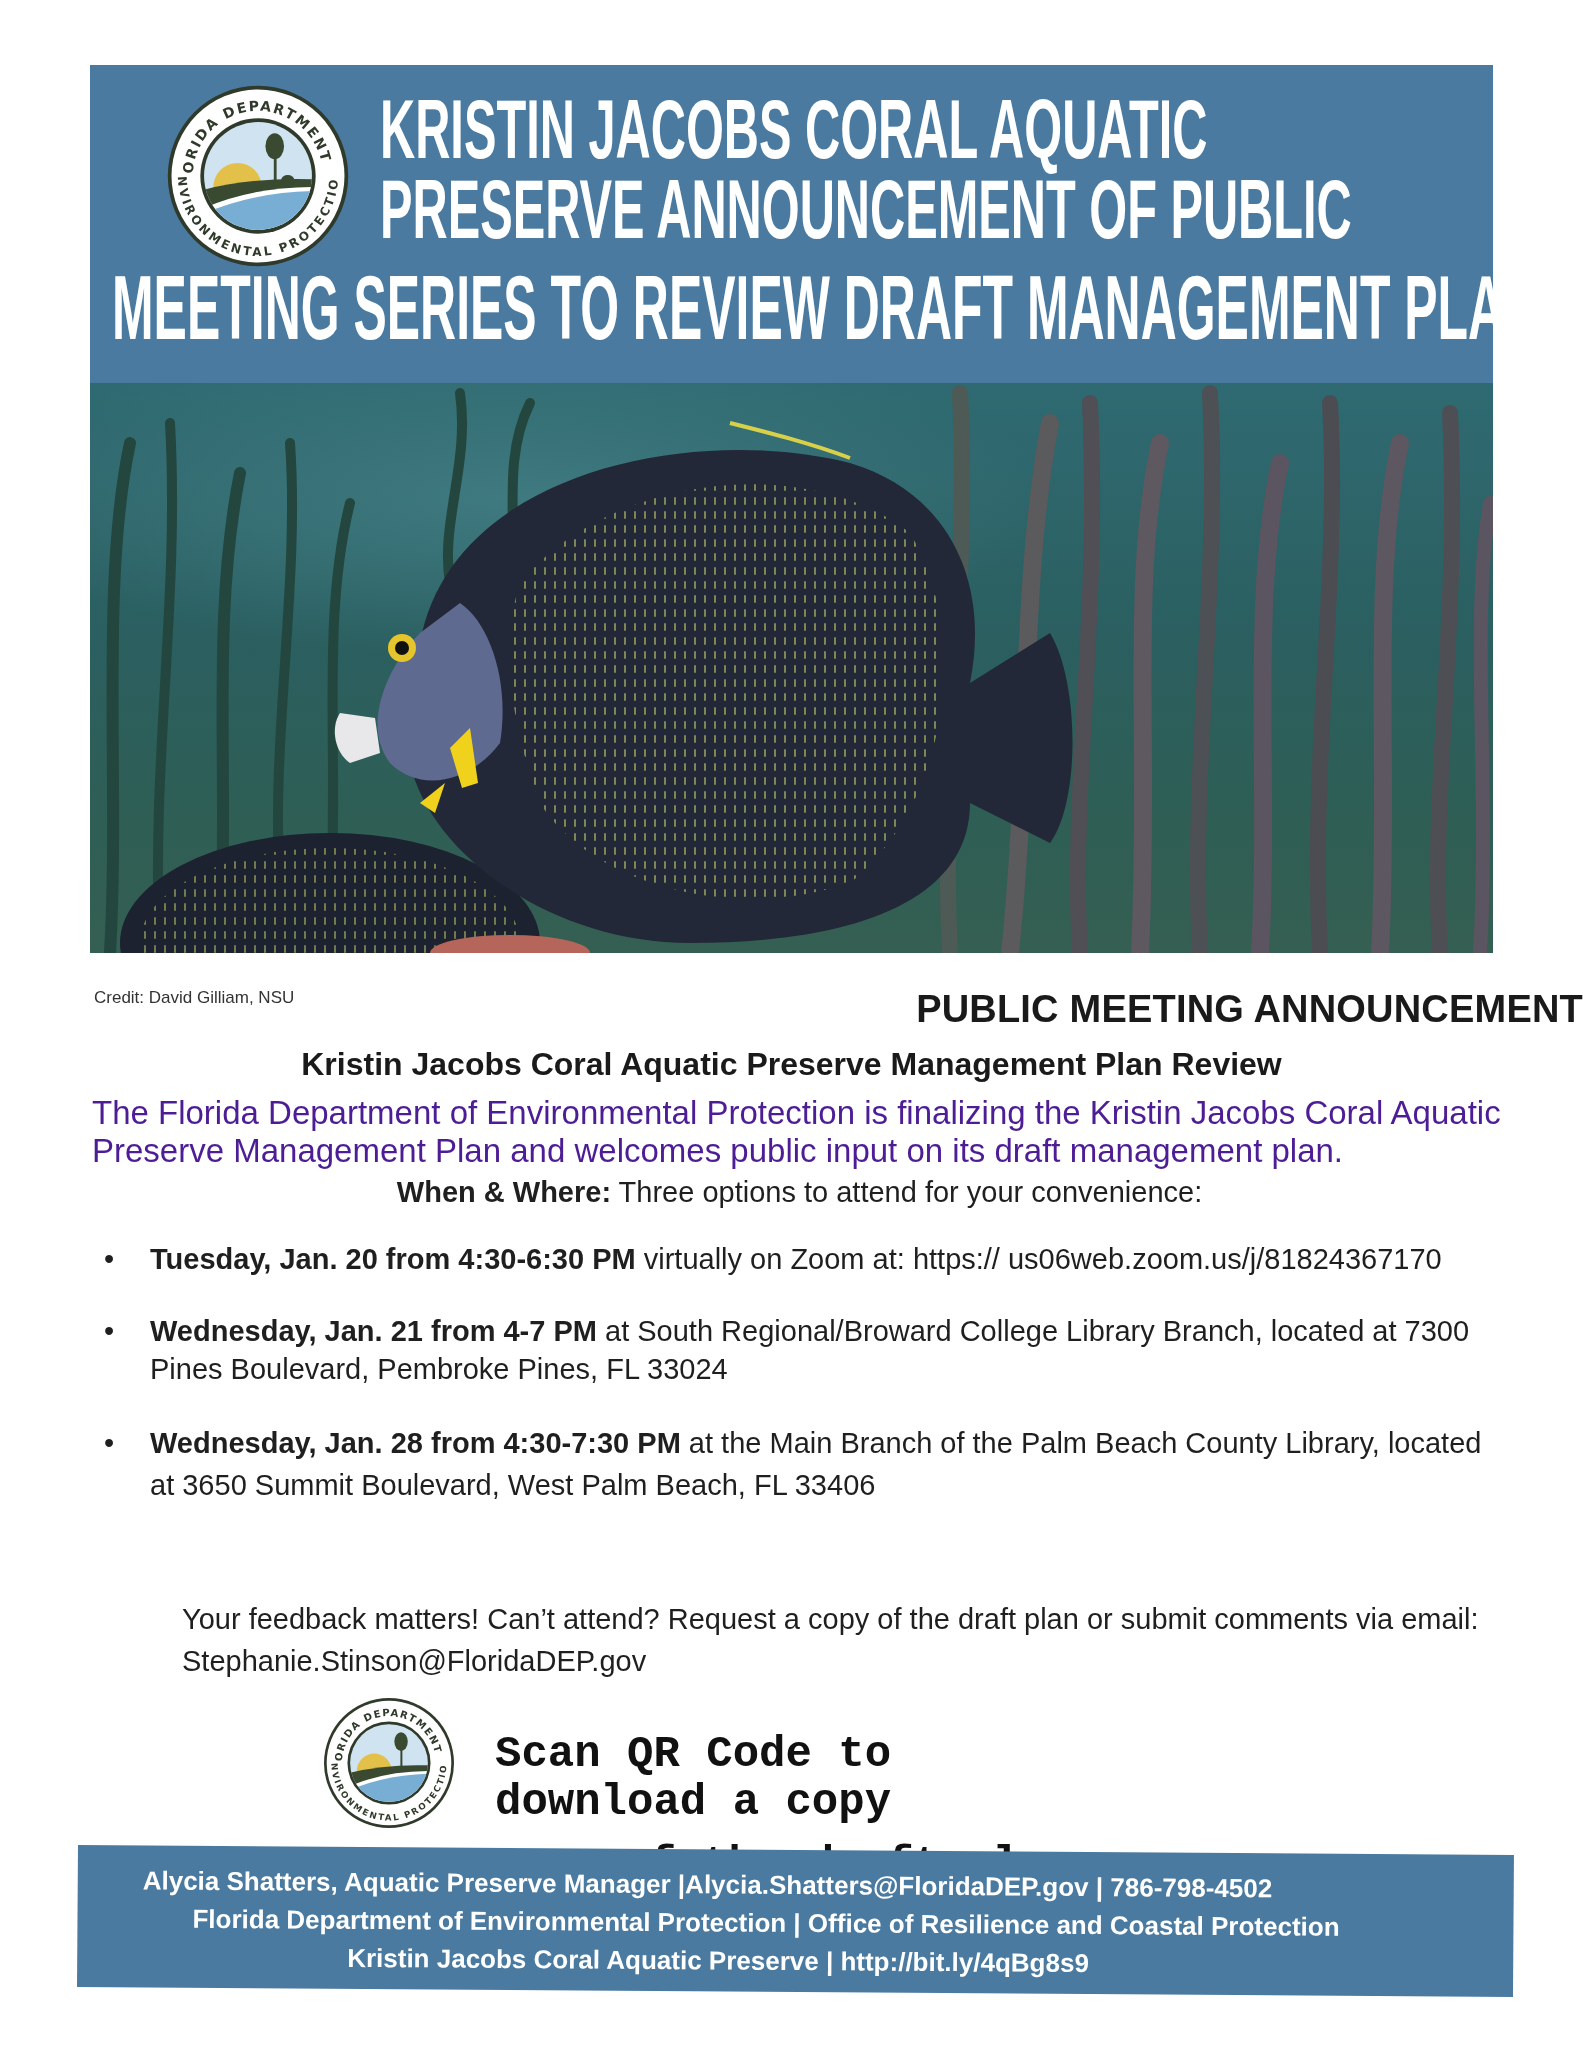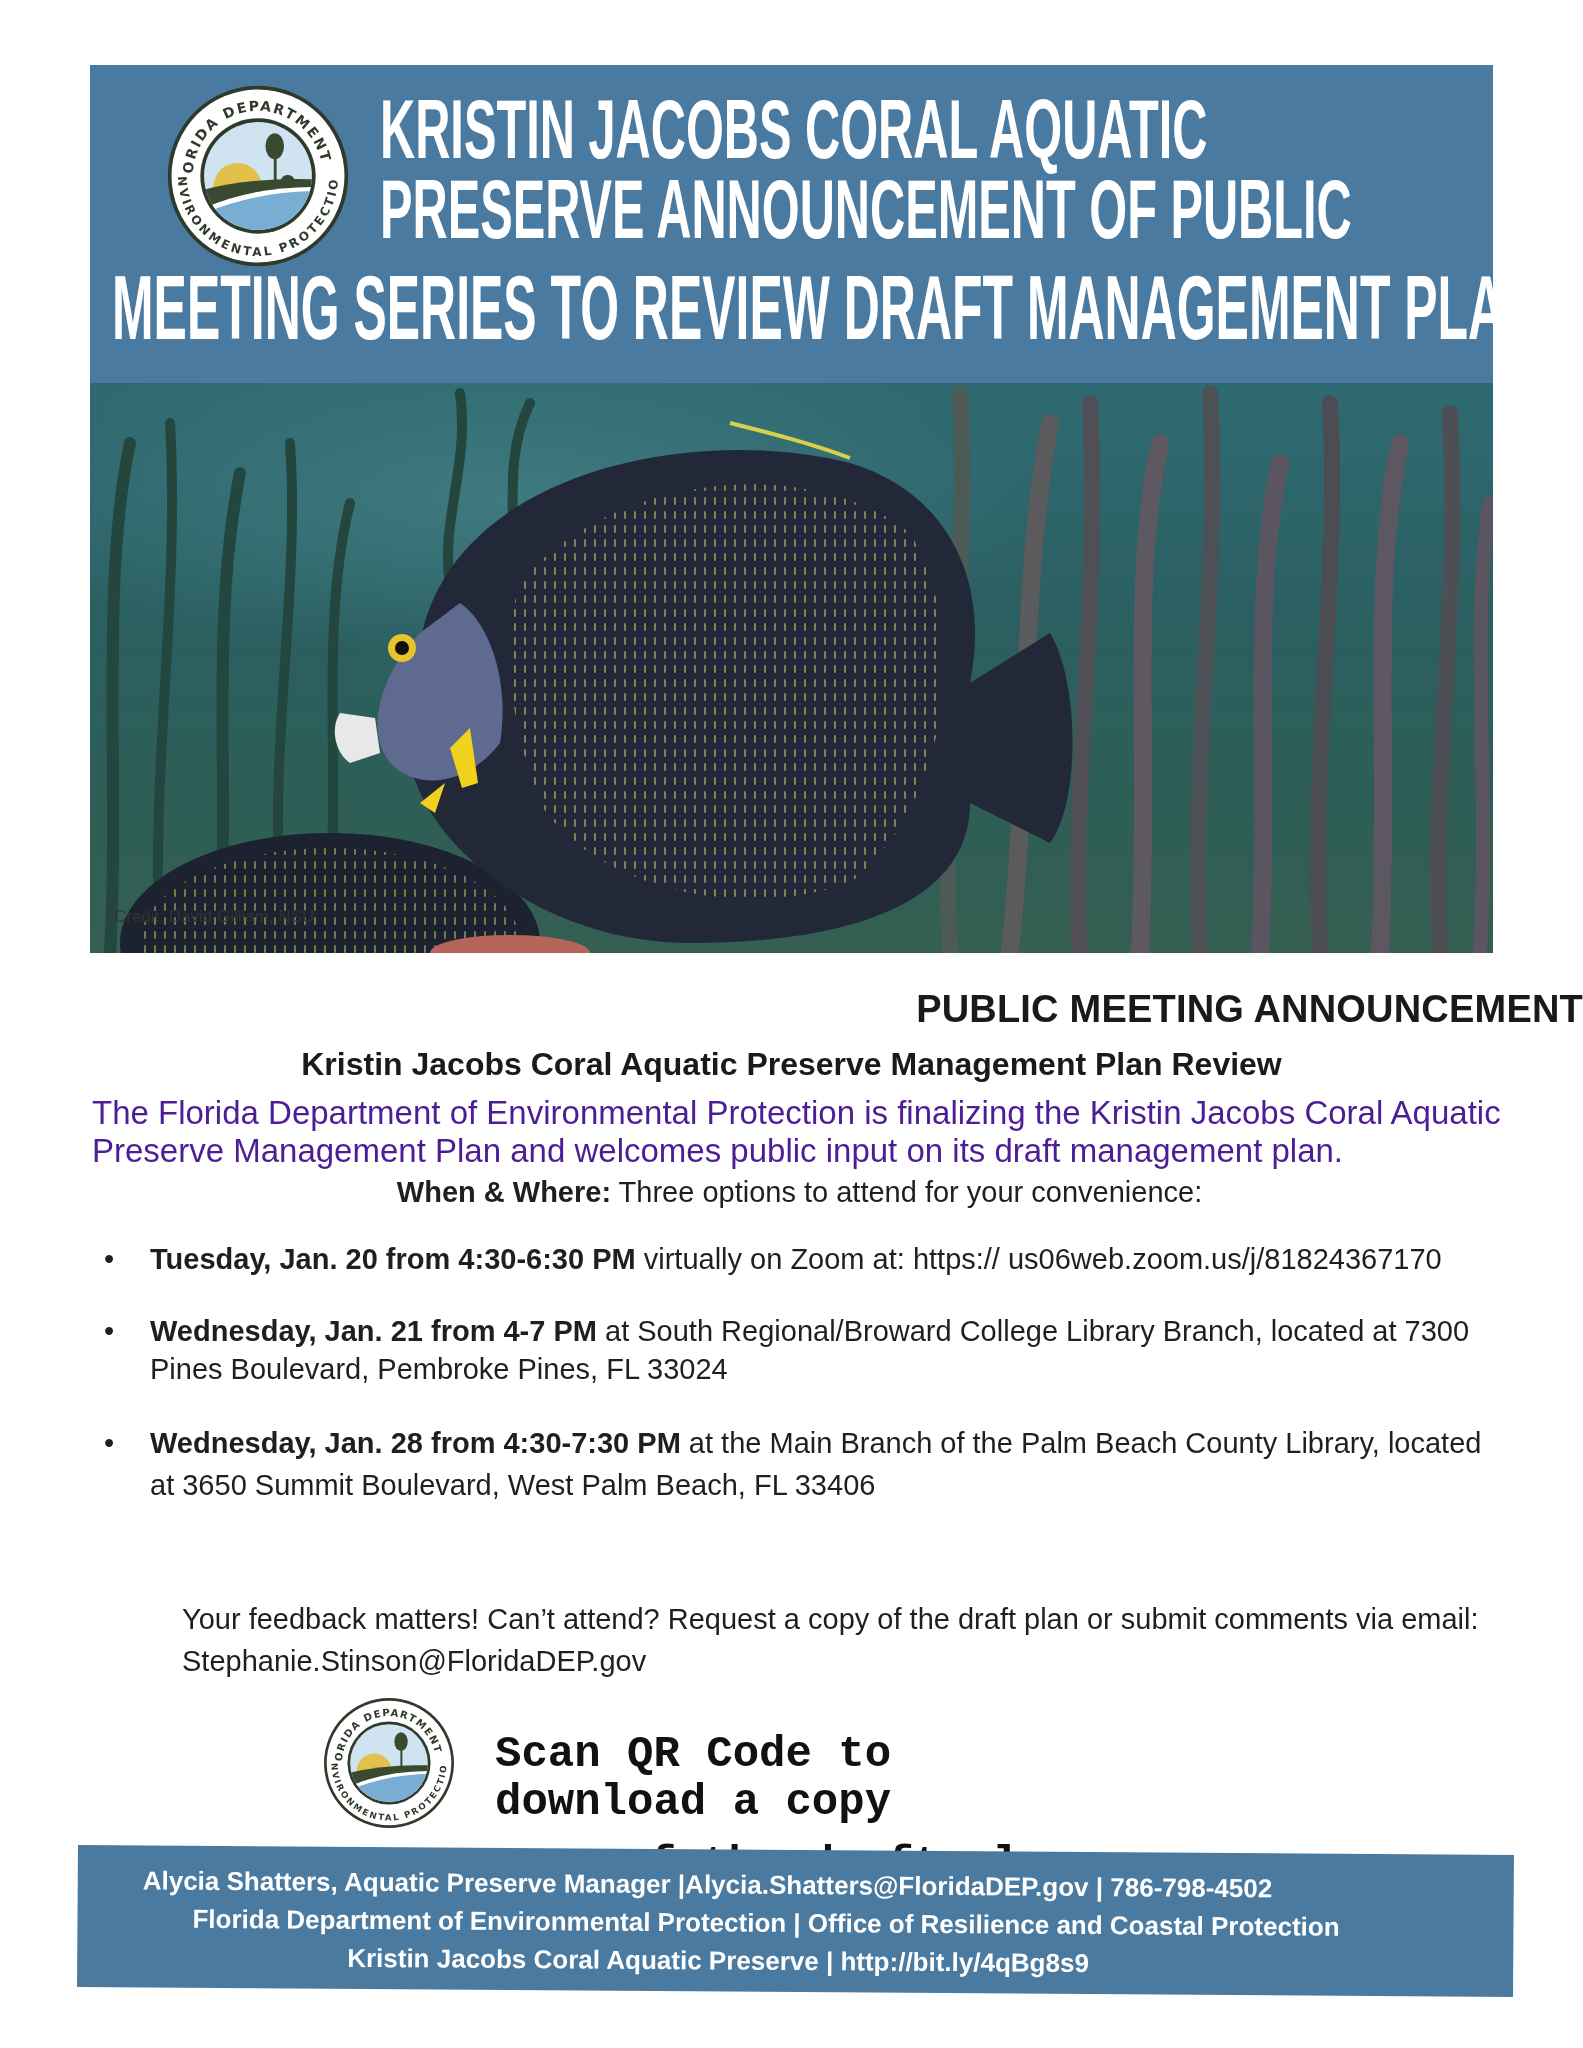--- a/index.html
+++ b/index.html
@@ -19,21 +19,21 @@
   .t2 span { transform:scaleX(0.58); }
   .t3 { left:22px; top:198px; font-size:90px; }
   .t3 span { transform:scaleX(0.555); }
 
   
   .photo { position:absolute; left:90px; top:383px; width:1403px; height:570px; overflow:hidden;
            background:
              radial-gradient(ellipse 55% 40% at 30% 20%, #3f7a80 0%, rgba(63,122,128,0) 70%),
              linear-gradient(180deg, #2f6a72 0%, #2b5f60 45%, #2e5e55 75%, #355f52 100%); }
   .photo svg { position:absolute; left:0; top:0; width:100%; height:100%; }
-  .credit { position:absolute; left:94px; top:907px; font-size:17px; color:#333;margin-left:20px; }
+  .credit { position:absolute; left:94px; top:988px; font-size:17px; color:#333; }
 
   
   .h-main { position:absolute; left:0; width:1583px; top:988px; text-align:right;
             font-size:38px; font-weight:bold; color:#1a1a1a; letter-spacing:0.2px; }
   .h-sub { position:absolute; left:0; width:1583px; top:1046px; text-align:center;
            font-size:32px; font-weight:bold; color:#1a1a1a; }
 
   .intro { position:absolute; left:92px; top:1094px; width:1420px; font-size:33px; line-height:38px; color:#4c1d95; }
   .when { position:absolute; left:8px; width:1583px; top:1176px; text-align:center; font-size:29px; color:#1f1f1f; }
   .when b { font-weight:bold; }

